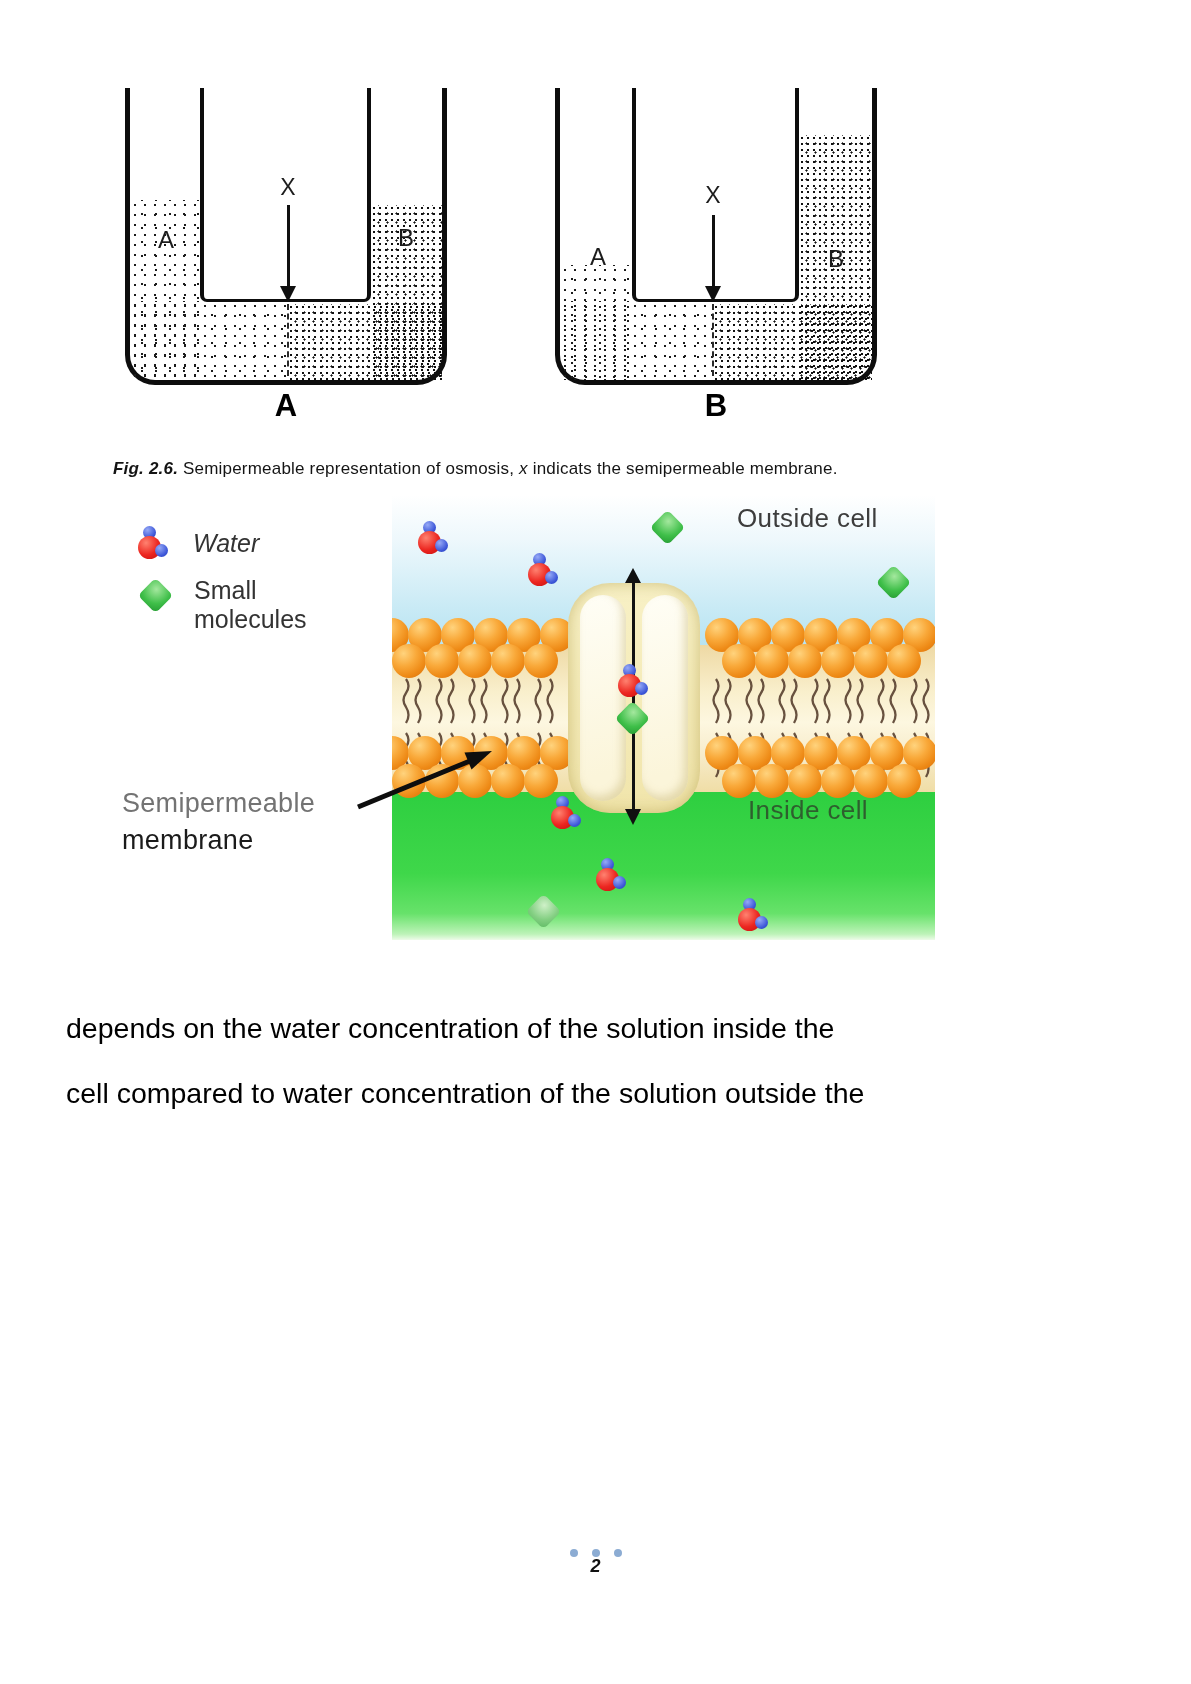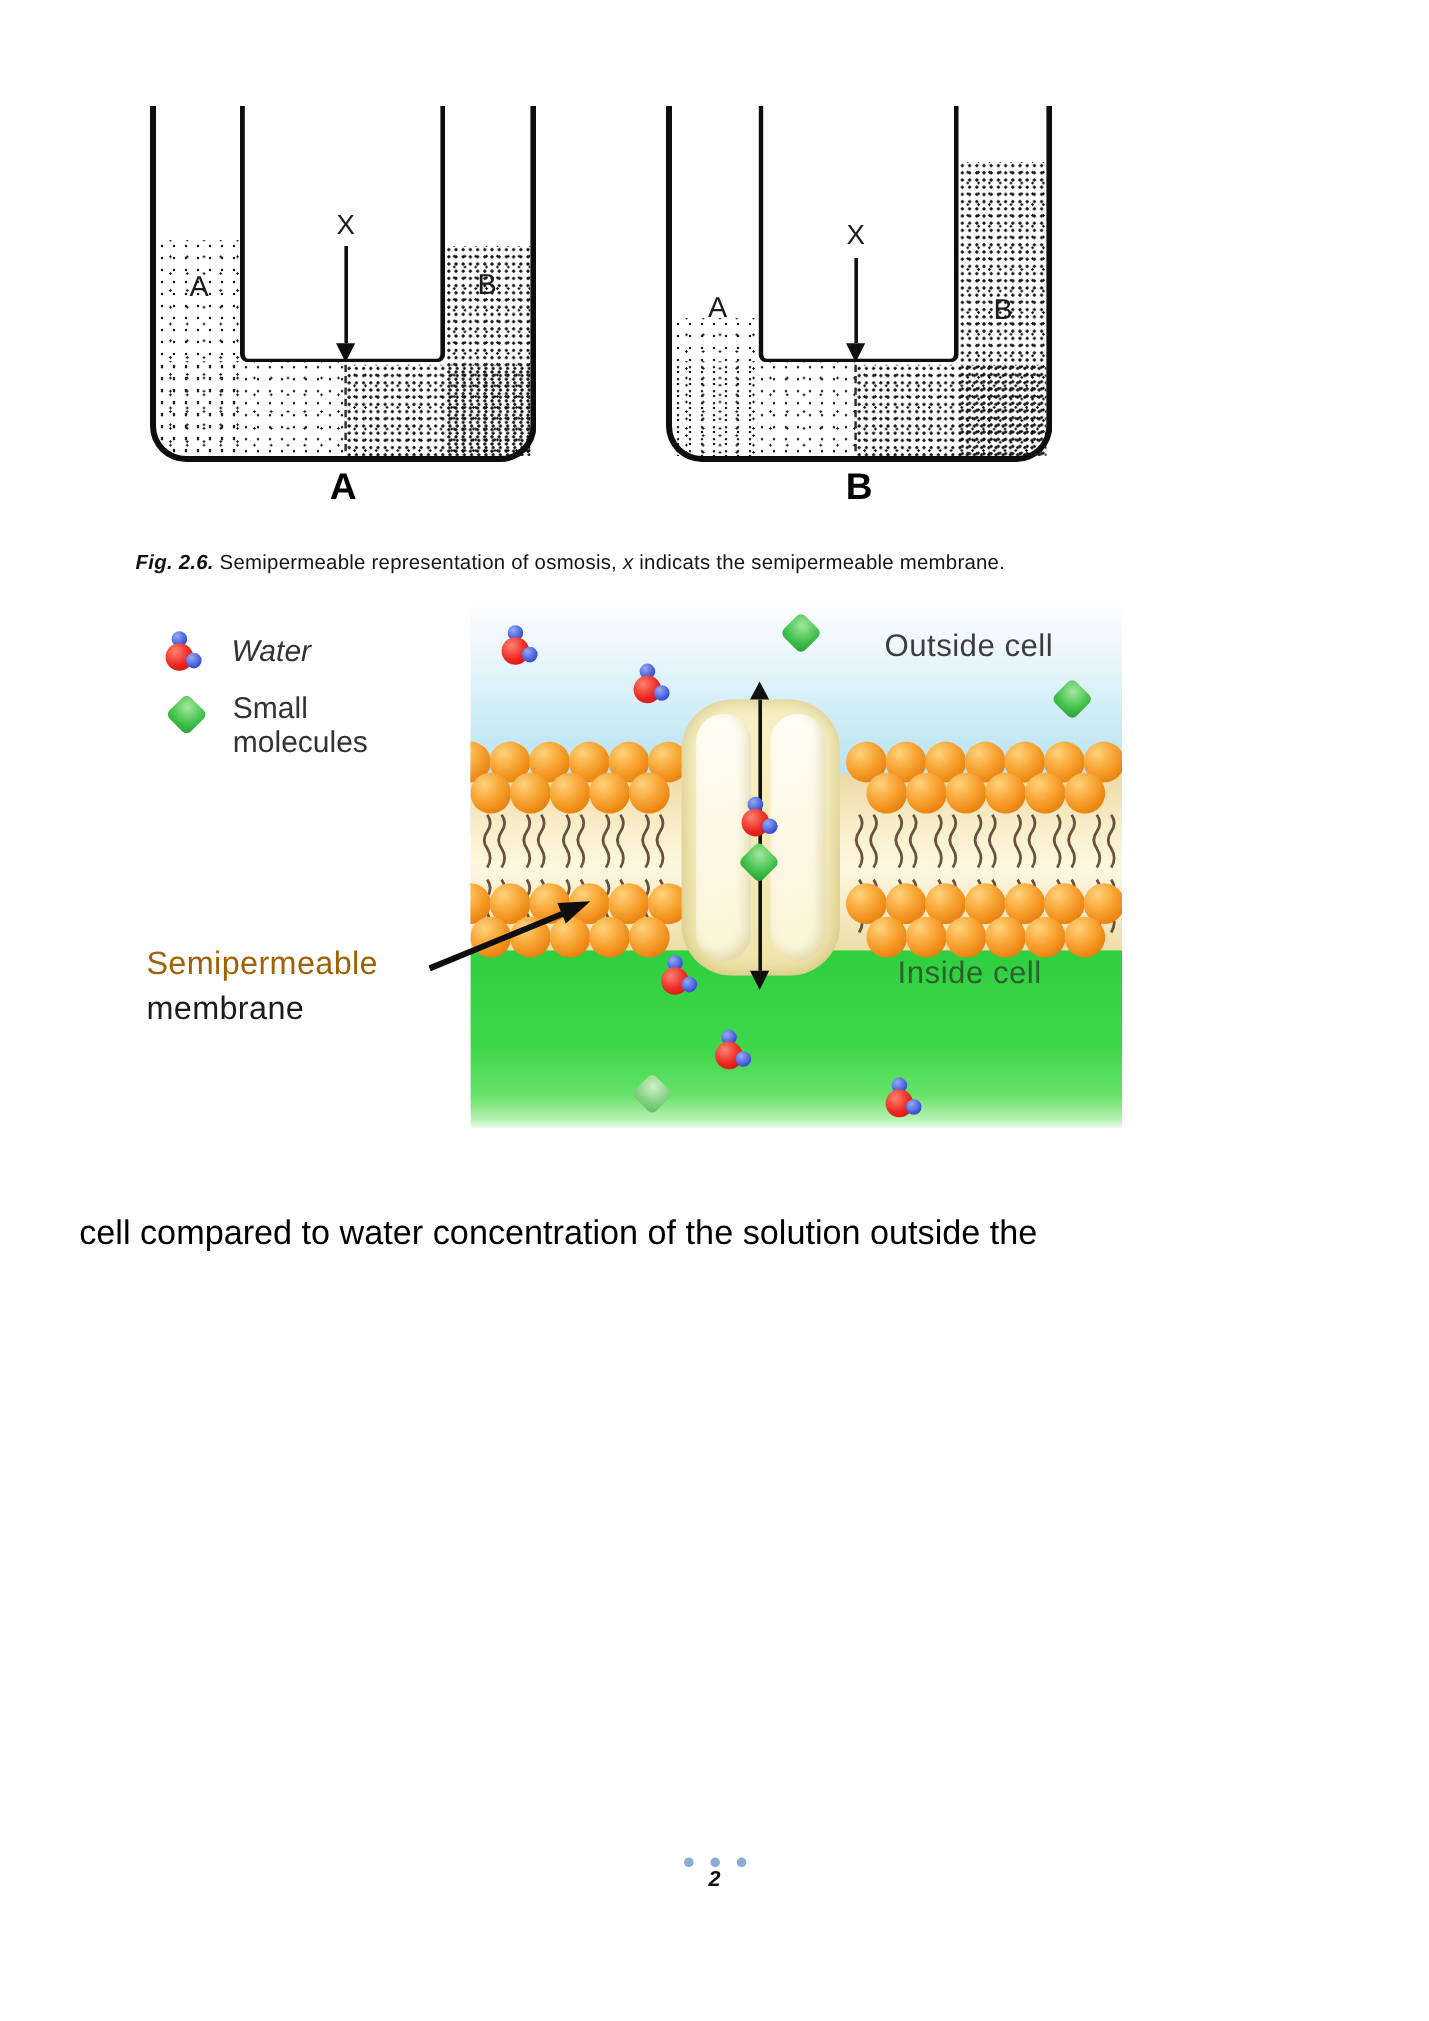--- a/index.html
+++ b/index.html
@@ -118,21 +118,21 @@
   <div class="water-mol" style="left:15px;top:33px;">
     <span class="h1"></span>
     <span class="o"></span>
     <span class="h2"></span>
   </div>
   <div class="abs legend-text" style="left:73px;top:34px;font-style:italic;">Water</div>
   <div class="diamond" style="left:23px;top:88px;"></div>
   <div class="abs legend-text" style="left:74px;top:81px;">Small</div>
   <div class="abs legend-text" style="left:74px;top:110px;">molecules</div>
 
-  <div class="abs" style="left:2px;top:293px;font-size:27px;color:#a16207;letter-spacing:0.3px;">Semipermeable</div>
+  <div class="abs" style="left:2px;top:293px;font-size:27px;color:#737373;letter-spacing:0.3px;">Semipermeable</div>
   <div class="abs" style="left:2px;top:330px;font-size:27px;color:#1b1b1b;letter-spacing:0.3px;">membrane</div>
 
   <div id="panel">
     <div class="sky"></div>
     <div class="cream"></div>
     <div class="greenzone"></div>
     <svg id="tailsvg" width="543" height="130">
         <path d="M 14 12 q 5 7 0 14 q -5 7 0 14 q 5 8 0 16" fill="none" stroke="#5b4332" stroke-width="2.3" opacity="0.92"></path>
         <path d="M 14 66 q 5 7 0 14 q -5 7 0 14 q 5 8 0 16" fill="none" stroke="#5b4332" stroke-width="2.3" opacity="0.92"></path>
         <path d="M 26 12 q 5 7 0 14 q -5 7 0 14 q 5 8 0 16" fill="none" stroke="#5b4332" stroke-width="2.3" opacity="0.92"></path>
@@ -268,30 +268,31 @@
           <span class="o"></span>
           <span class="h2"></span>
         </div>
         <div class="diamond pale" style="left: 139px; top: 404px;"></div>
         <div class="water-mol" style="left: 343px; top: 405px;">
           <span class="h1"></span>
           <span class="o"></span>
           <span class="h2"></span>
         </div>
       </div>
-    <div class="f2-text" style="left:345px;top:8px;font-size:26px;margin-top:20px;">Outside cell</div>
+    <div class="f2-text" style="left:345px;top:8px;font-size:26px;">Outside cell</div>
     <div class="f2-text" style="left:356px;top:300px;font-size:26px;color:#2e5f2e;">Inside cell</div>
   </div>
 
   <svg class="abs" style="left:0;top:0;pointer-events:none;" width="815" height="445">
     <line x1="238" y1="312" x2="350" y2="266" stroke="#0e0e0e" stroke-width="5"></line>
     <polygon points="372,256 351.5,274.5 344.5,257.5" fill="#0e0e0e"></polygon>
   </svg>
 </div>
 
 <div id="bodytext">
+  <div>depends on the water concentration of the solution inside the</div>
   <div>cell compared to water concentration of the solution outside the</div>
 </div>
 
 <div id="footer-dots">
   <span class="fdot"></span><span class="fdot"></span><span class="fdot"></span>
 </div>
 <div id="page-num">2</div>
 
 </body></html>

